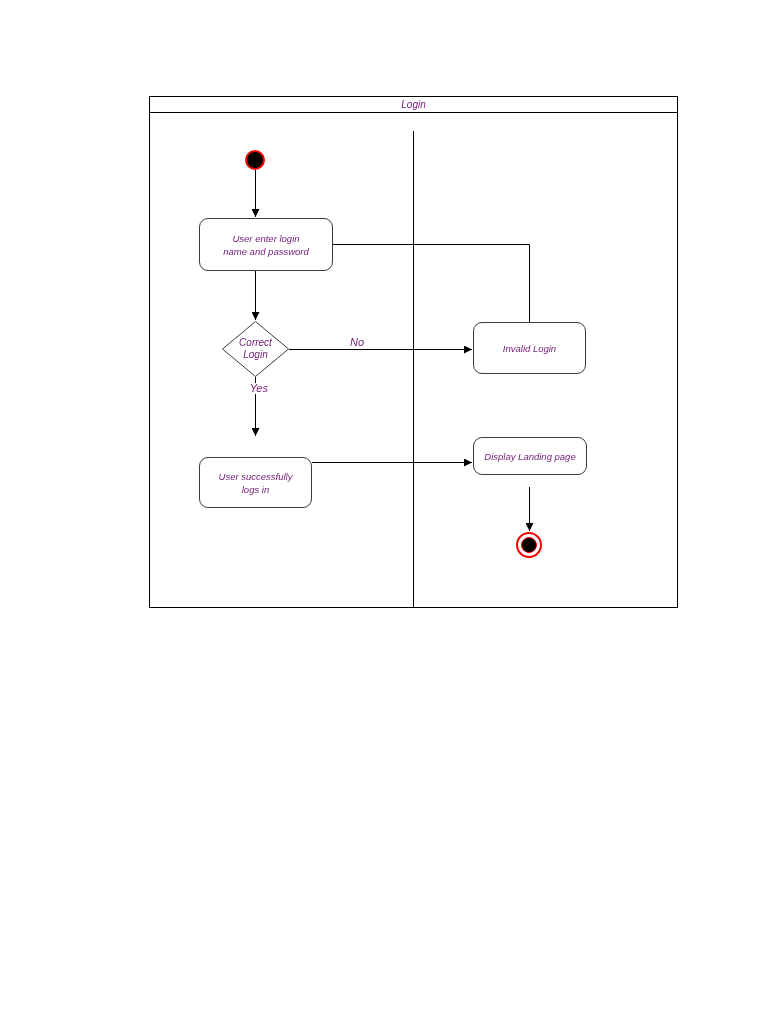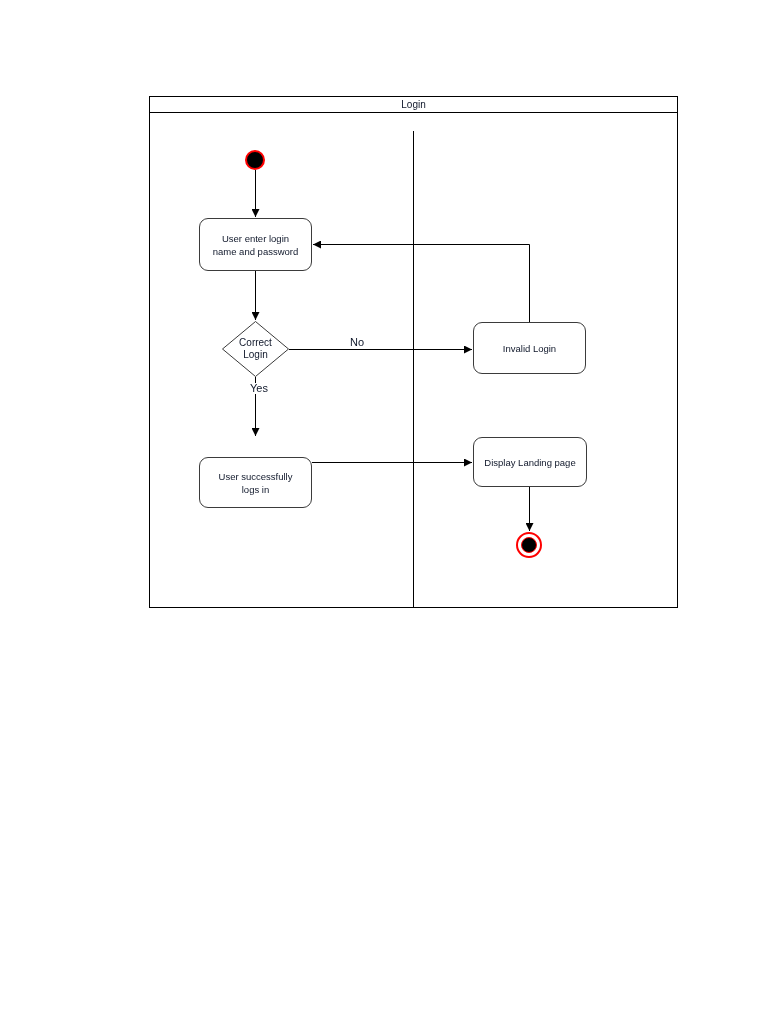--- a/index.html
+++ b/index.html
@@ -7,22 +7,23 @@
     --node-border:#3b3b3b;
     --terminal:#ff0000;
     --node-fill:#ffffff;
   }
   html,body{margin:0;padding:0;background:#ffffff;}
   .canvas{
     position:relative;
     width:768px;height:1024px;
     background:#ffffff;
     font-family:"Liberation Sans", sans-serif;
-    color:#0f172a;
+    color:#701a75;
     overflow:hidden;
+    font-style:italic;
   }
   
   .frame{
     position:absolute;left:149px;top:96px;width:529px;height:512px;
     border:1px solid var(--line);
     box-sizing:border-box;
     background:#fff;
   }
   .title-row{
     height:15px;
@@ -60,24 +61,24 @@
     box-sizing:border-box;
     background:var(--node-fill);
     border:1px solid var(--node-border);
     border-radius:9px;
     display:flex;align-items:center;justify-content:center;
     text-align:center;
     font-size:9.5px;line-height:13px;
     white-space:pre-line;
     padding:2px;
   }
-  .node.enter{left:199px;top:218px;width:113px;height:53px;}
+  .node.enter{left:199px;top:218px;width:134px;height:53px;}
   .node.invalid{left:473px;top:322px;width:113px;height:52px;}
   .node.success{left:199px;top:437px;width:113px;height:51px;margin-top:20px;}
-  .node.display{left:473px;top:437px;width:114px;height:50px;padding:13px 0;align-items:center;}
+  .node.display{left:473px;top:437px;width:114px;height:38px;padding:13px 0;align-items:center;}
   .decision-label{
     position:absolute;left:222px;top:321px;width:67px;height:56px;
     display:flex;align-items:center;justify-content:center;
     text-align:center;font-size:10px;line-height:12px;
     white-space:pre-line;
     background:transparent;
   }
   .initial-node{
     position:absolute;left:245px;top:150px;width:20px;height:20px;
     box-sizing:border-box;

